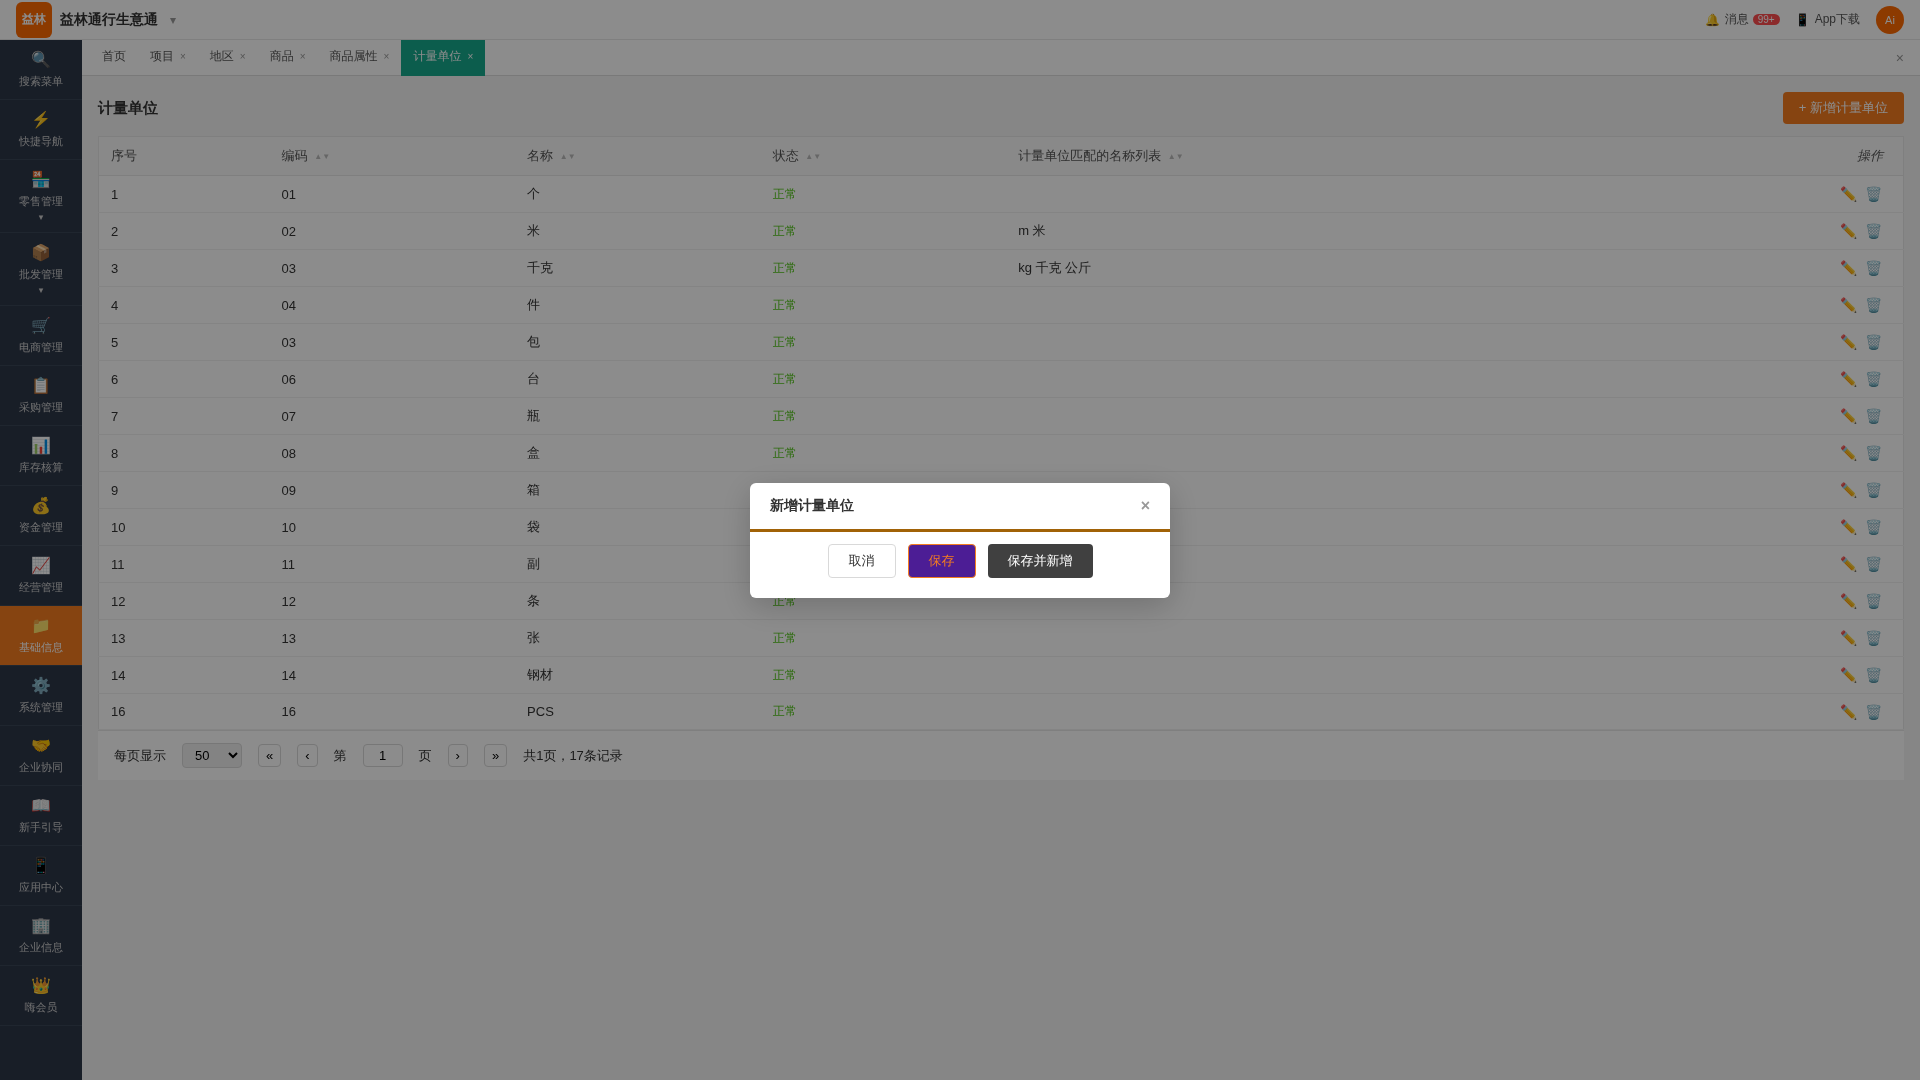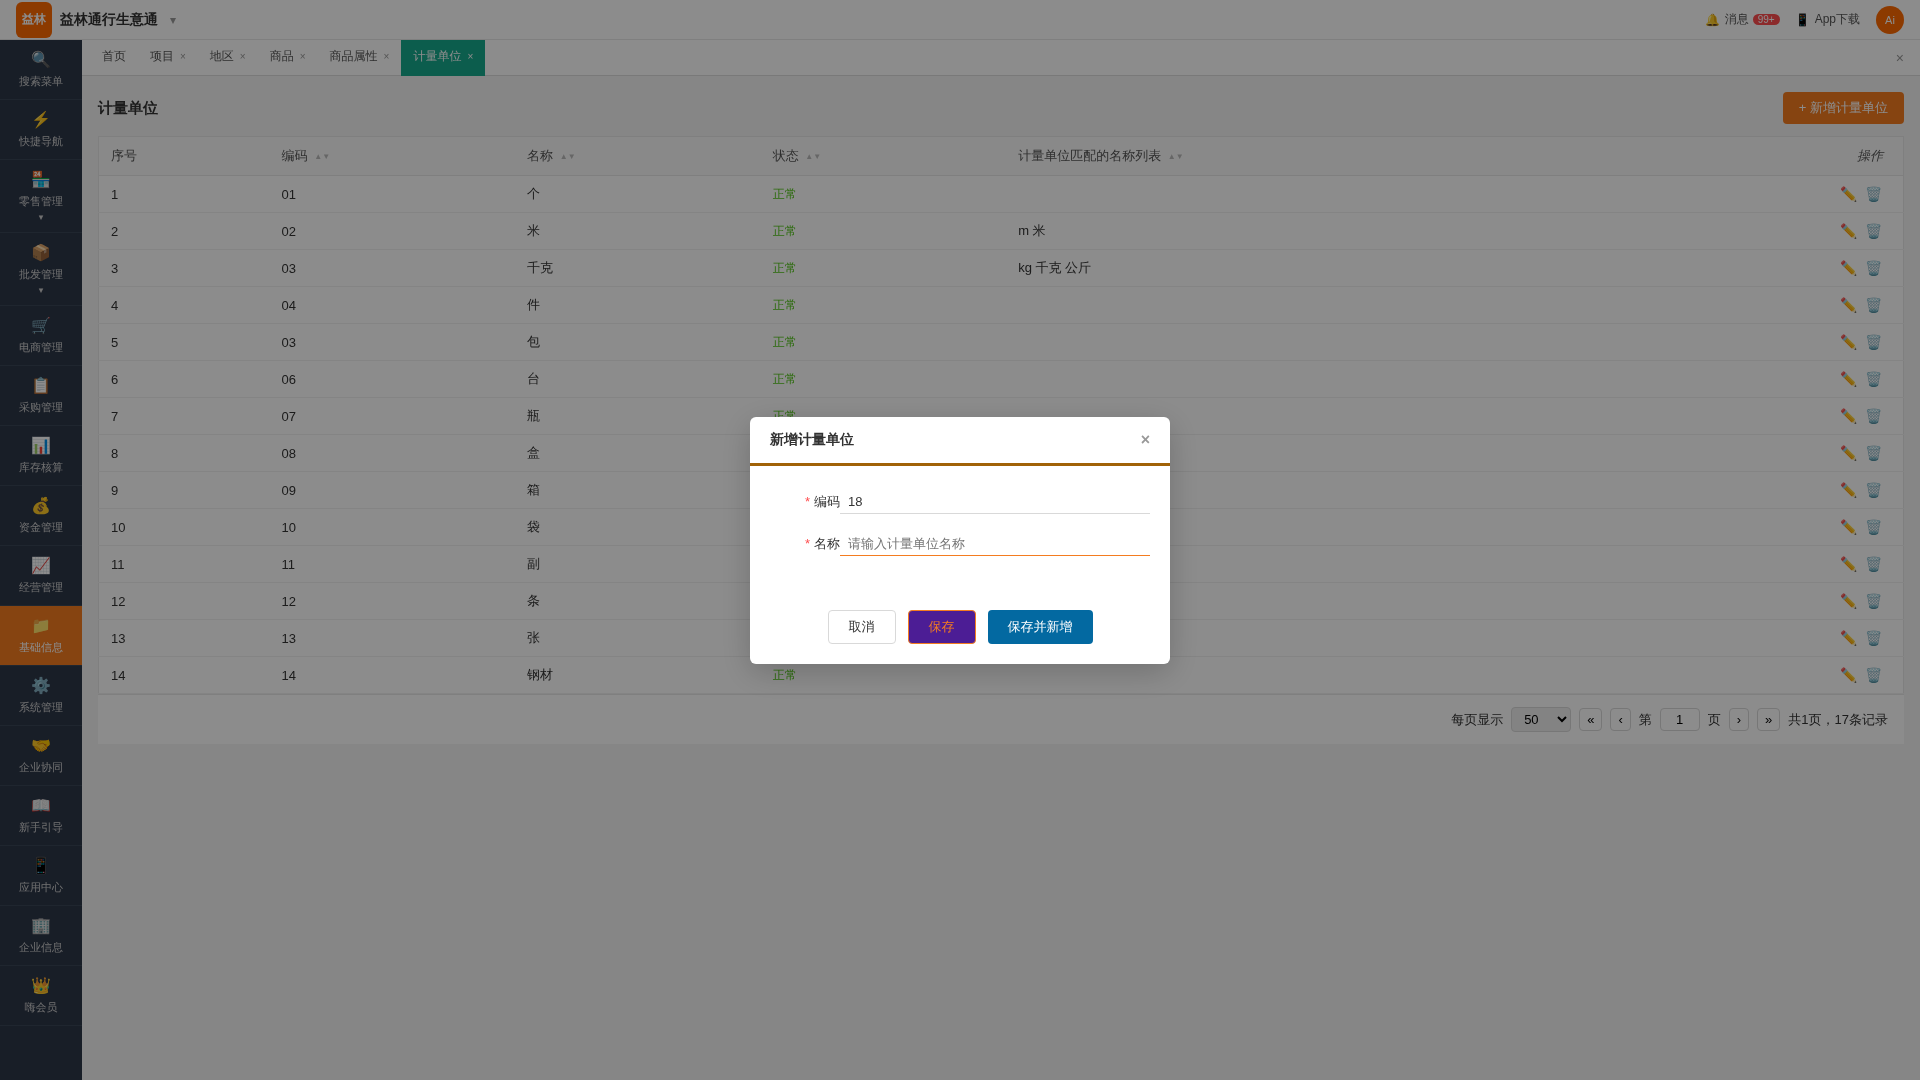--- a/index.html
+++ b/index.html
@@ -221,25 +221,24 @@
     .action-icon {
       cursor: pointer;
       color: #999;
       font-size: 14px;
     }
 
     
     .pagination-bar {
       display: flex;
       align-items: center;
-      justify-content: flex-end;
       padding: 12px 16px;
       background: #fff;
       border-top: 1px solid #e8e8e8;
-      gap: 8px;
+      gap: 16px;
       font-size: 13px;
     }
     .page-select {
       border: 1px solid #d9d9d9;
       border-radius: 4px;
       padding: 3px 8px;
       font-size: 13px;
     }
     .page-btn {
       border: 1px solid #d9d9d9;
@@ -340,21 +339,21 @@
     .btn-save {
       border: 1px solid #f47c20;
       background: #4c1d95;
       color: #f47c20;
       padding: 7px 20px;
       border-radius: 4px;
       cursor: pointer;
       font-size: 13px;
     }
     .btn-save-new {
-      background: #0369a1;
+      background: #404040;
       color: #fff;
       border: none;
       padding: 7px 20px;
       border-radius: 4px;
       cursor: pointer;
       font-size: 13px;
     }
 
     
     .sort-arrows {
@@ -687,20 +686,33 @@
       <td>钢材</td>
       <td><span class="status-normal">正常</span></td>
       <td></td>
       <td style="text-align:right;padding-right:20px;">
         <div class="action-icons" style="justify-content:flex-end;">
           <span class="action-icon" title="编辑">✏️</span>
           <span class="action-icon" title="删除">🗑️</span>
         </div>
       </td>
     </tr>
+            <tr>
+      <td>16</td>
+      <td>16</td>
+      <td>PCS</td>
+      <td><span class="status-normal">正常</span></td>
+      <td></td>
+      <td style="text-align:right;padding-right:20px;">
+        <div class="action-icons" style="justify-content:flex-end;">
+          <span class="action-icon" title="编辑">✏️</span>
+          <span class="action-icon" title="删除">🗑️</span>
+        </div>
+      </td>
+    </tr>
           </tbody>
       </table>
 
       <div class="pagination-bar">
         <span>每页显示</span>
         <select class="page-select">
           <option>50</option>
           <option>10</option>
           <option>20</option>
           <option>100</option>
@@ -717,33 +729,19 @@
     </div>
   </div>
 </div>
 
 <div class="overlay">
   <div class="modal">
     <div class="modal-header">
       <span>新增计量单位</span>
       <span class="modal-close">×</span>
     </div>
-    <div class="modal-body">
-      <div class="form-row">
-        <span class="form-label">
-          <span class="required-star">*</span>编码
-        </span>
-        <input class="form-input" value="18" type="text" style="">
-      </div>
-      <div class="form-row">
-        <span class="form-label">
-          <span class="required-star">*</span>名称
-        </span>
-        <input class="form-input highlighted" placeholder="请输入计量单位名称" type="text" style="">
-      </div>
-    </div>
     <div class="modal-footer">
       <button class="btn-cancel">取消</button>
       <button class="btn-save">保存</button>
       <button class="btn-save-new">保存并新增</button>
     </div>
   </div>
 </div>
 
 </body></html>

